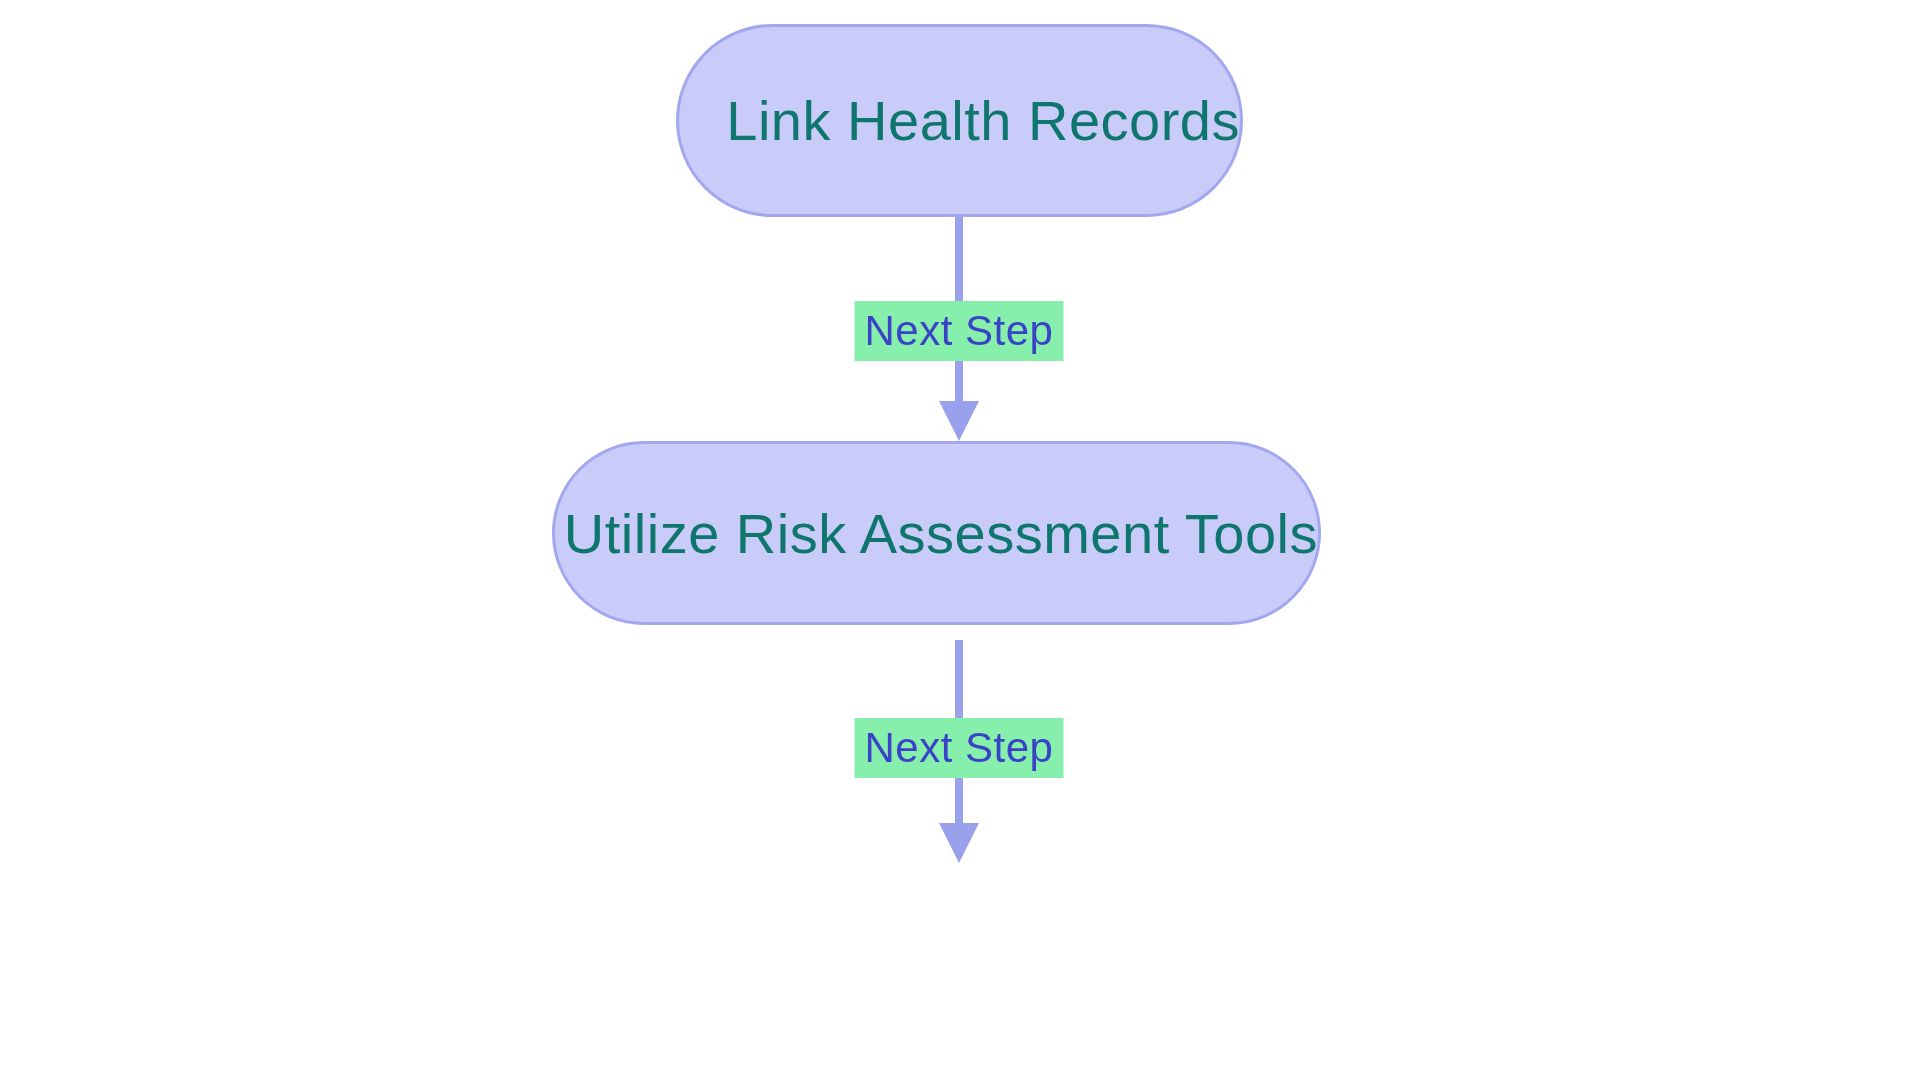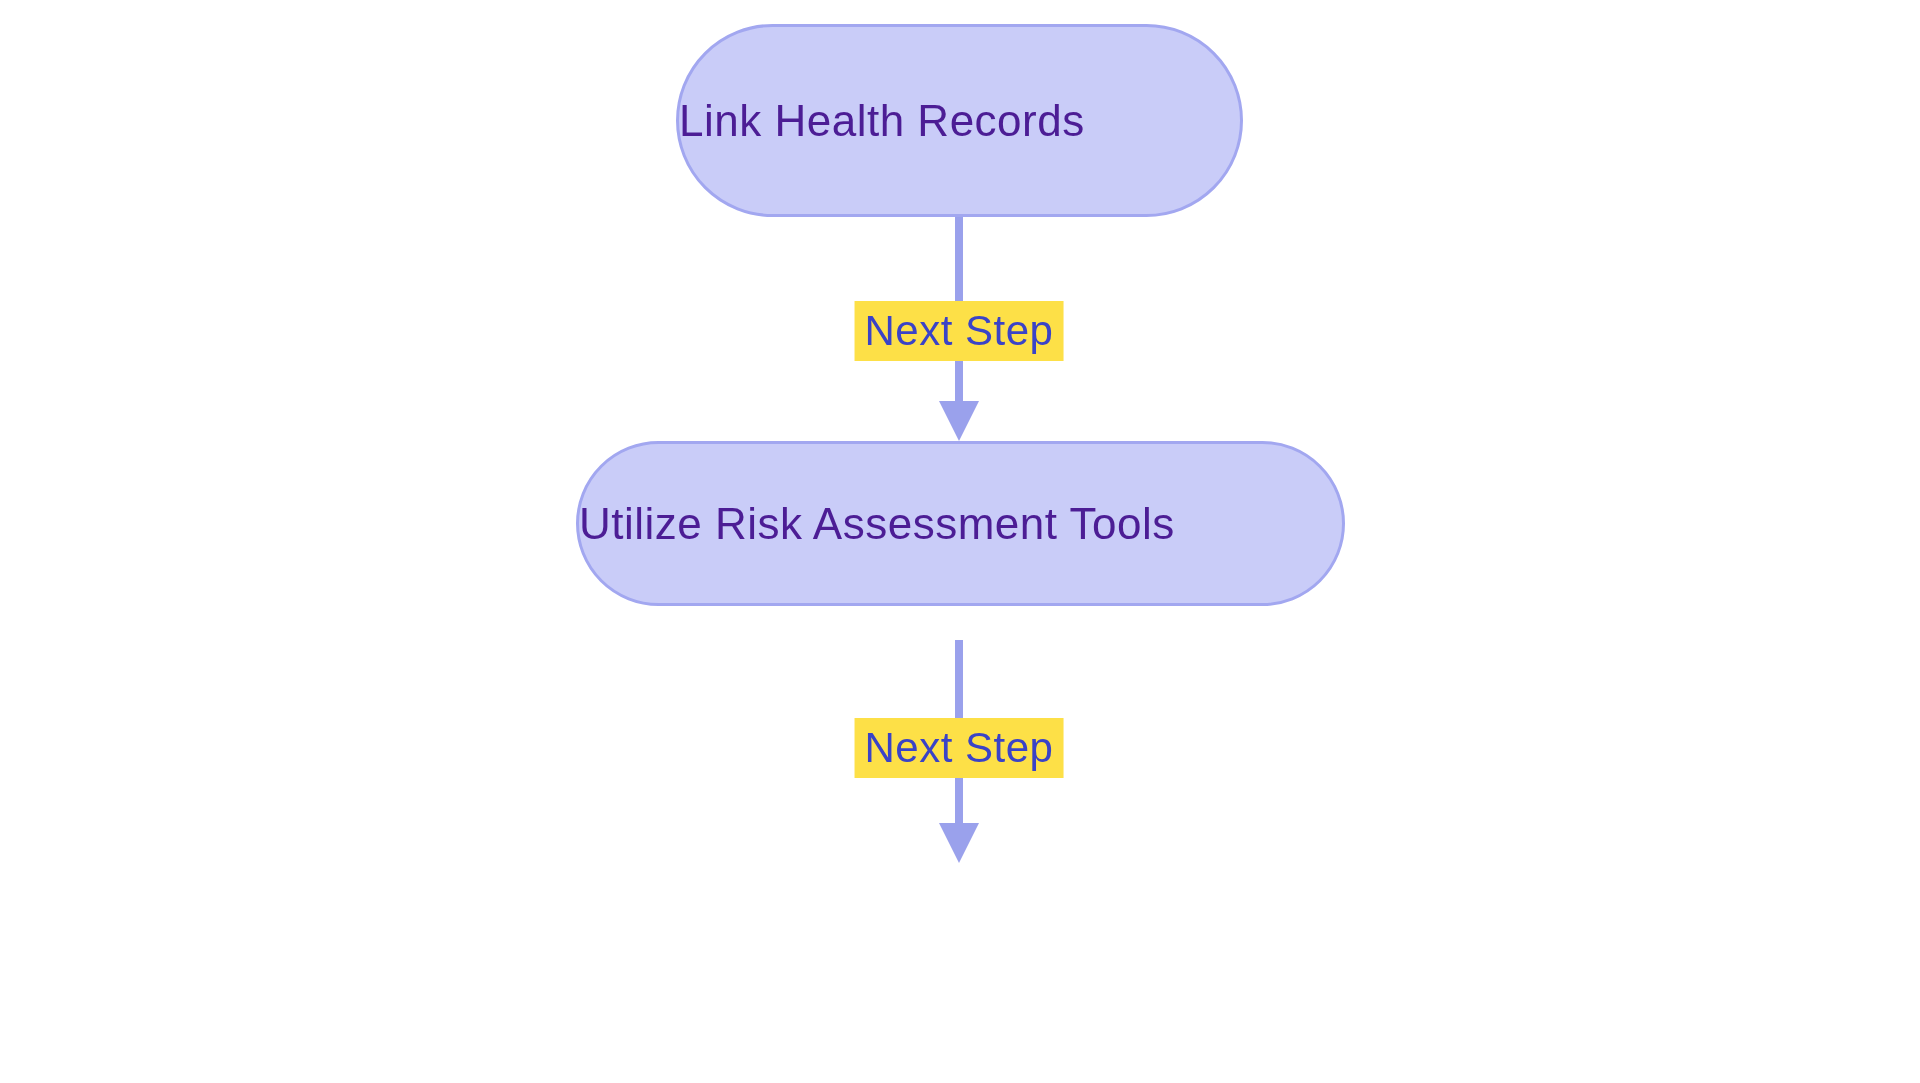--- a/index.html
+++ b/index.html
@@ -16,28 +16,28 @@
     font-family: "Liberation Sans", sans-serif;
   }
   
   .flow-node {
     position: absolute;
     box-sizing: border-box;
     background: #c9ccf8;
     border: 3px solid #a2a7f0;
     display: flex;
     align-items: center;
-    justify-content: flex-start;
-    color: #4c1d95;
-    font-size: 44px;
+    justify-content: flex-end;
+    color: #0f766e;
+    font-size: 56px;
     letter-spacing: 0.5px;
     white-space: nowrap;
   }
   .node-1 { left: 676px; top: 24px;  width: 567px; height: 193px; border-radius: 97px; }
-  .node-2 { left: 576px; top: 441px; width: 769px; height: 165px; border-radius: 100px; }
+  .node-2 { left: 552px; top: 441px; width: 769px; height: 184px; border-radius: 100px; }
   .node-3 { left: 710px; top: 863px; width: 499px; height: 189px; border-radius: 95px; }
 
   
   .edge-line {
     position: absolute;
     left: 955px;
     width: 8px;
     background: #9aa1ec;
   }
   .edge-line.line-1 { top: 217px; height: 188px; }
@@ -54,21 +54,21 @@
     border-top: 40px solid #9aa1ec;
   }
   .edge-arrowhead.head-1 { top: 401px; }
   .edge-arrowhead.head-2 { top: 823px; }
 
   
   .edge-label {
     position: absolute;
     left: 959px;
     transform: translate(-50%, -50%);
-    background: #fde047;
+    background: #86efac;
     padding: 6px 10px;
     color: #3a43c7;
     font-size: 42px;
     letter-spacing: 0.5px;
     white-space: nowrap;
   }
   .label-1 { top: 331px; }
   .label-2 { top: 748px; }
 </style>
 </head>

